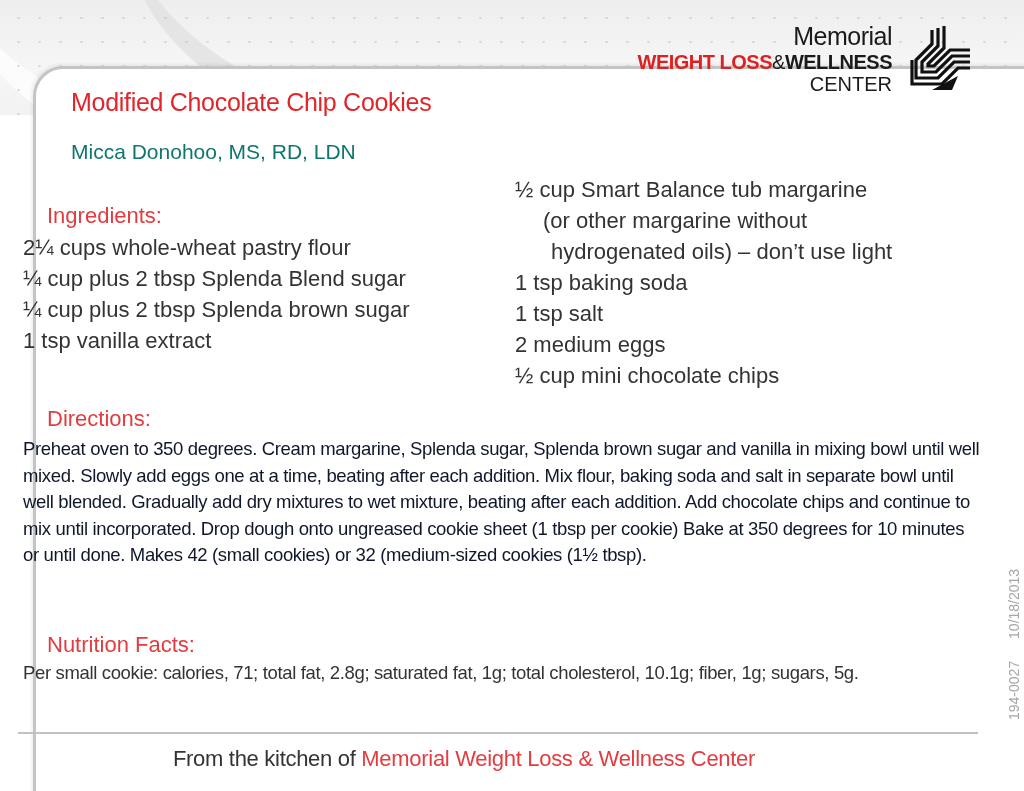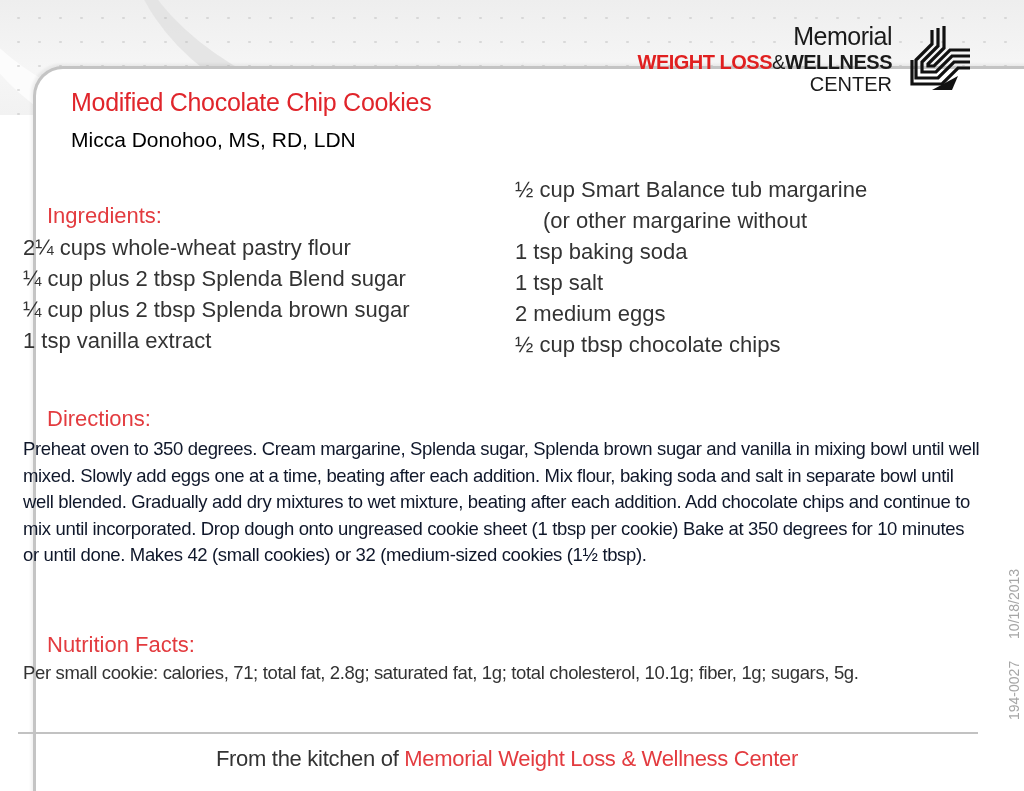--- a/index.html
+++ b/index.html
@@ -59,22 +59,22 @@
       position:absolute; right:82px; top:51px;
       font-size:20px; color:#1a1a1a;
     }
     .logo-mark { position:absolute; right:0px; top:2px; width:72px; height:72px; }
 
     .title {
       position:absolute; left:71px; top:88px;
       font-size:25px; color:#e0252b; letter-spacing:-0.3px;
     }
     .author {
-      position:absolute; left:71px; top:128px;
-      font-size:21px; color:#000000;
+      position:absolute; left:71px; top:140px;
+      font-size:21px; color:#0f766e;
     }
     .section-heading {
       position:absolute; font-size:22px; color:#e33b3f;margin-left:24px;
     }
     .ing-list { position:absolute; margin:0; padding:0; list-style:none; }
     .ing-list li { font-size:22px; line-height:31px; color:#333; white-space:nowrap; }
     .ing-left { left:23px; top:232px; }
     .ing-right { left:515px; top:174px; }
     .indent1 { padding-left:28px; }
     .indent2 { padding-left:36px; }
@@ -94,21 +94,21 @@
       transform:rotate(-90deg); transform-origin:left top;
       font-size:14px; color:#a6a6a6; white-space:nowrap;
     }
     .side-code span { margin-right:18px; }
     .divider {
       position:absolute; left:18px; top:732px; width:960px; height:2px;
       background:#c2c2c2;
     }
     .footer {
       position:absolute; left:0; width:928px; top:746px; text-align:center;
-      font-size:22px; color:#333; letter-spacing:-0.3px;margin-left:43px;
+      font-size:22px; color:#333; letter-spacing:-0.3px;
     }
     .footer .red { color:#e33b3f; }
   </style>
 </head>
 <body>
 
 <div class="header-band">
   <div class="swoosh1"></div>
   <div class="swoosh2"></div>
   <div class="dots"></div>
@@ -141,24 +141,25 @@
 <ul class="ing-list ing-left">
   <li>2¼ cups whole-wheat pastry flour</li>
   <li>¼ cup plus 2 tbsp Splenda Blend sugar</li>
   <li>¼ cup plus 2 tbsp Splenda brown sugar</li>
   <li>1 tsp vanilla extract</li>
 </ul>
 
 <ul class="ing-list ing-right">
   <li>½ cup Smart Balance tub margarine</li>
   <li class="indent1">(or other margarine without</li>
+  <li class="indent2">hydrogenated oils) – don’t use light</li>
   <li>1 tsp baking soda</li>
   <li>1 tsp salt</li>
   <li>2 medium eggs</li>
-  <li>½ cup tbsp chocolate chips</li>
+  <li>½ cup mini chocolate chips</li>
 </ul>
 
 <div class="section-heading" style="left:23px; top:406px;">Directions:</div>
 <div class="directions">Preheat oven to 350 degrees. Cream margarine, Splenda sugar, Splenda brown sugar and vanilla in mixing bowl until well mixed. Slowly add eggs one at a time, beating after each addition. Mix flour, baking soda and salt in separate bowl until well blended. Gradually add dry mixtures to wet mixture, beating after each addition. Add chocolate chips and continue to mix until incorporated. Drop dough onto ungreased cookie sheet (1 tbsp per cookie) Bake at 350 degrees for 10 minutes or until done. Makes 42 (small cookies) or 32 (medium-sized cookies (1½ tbsp).</div>
 
 <div class="section-heading" style="left:23px; top:632px;">Nutrition Facts:</div>
 <div class="nutrition">Per small cookie: calories, 71; total fat, 2.8g; saturated fat, 1g; total cholesterol, 10.1g; fiber, 1g; sugars, 5g.</div>
 
 <div class="side-code">
   <span>194-0027</span>

